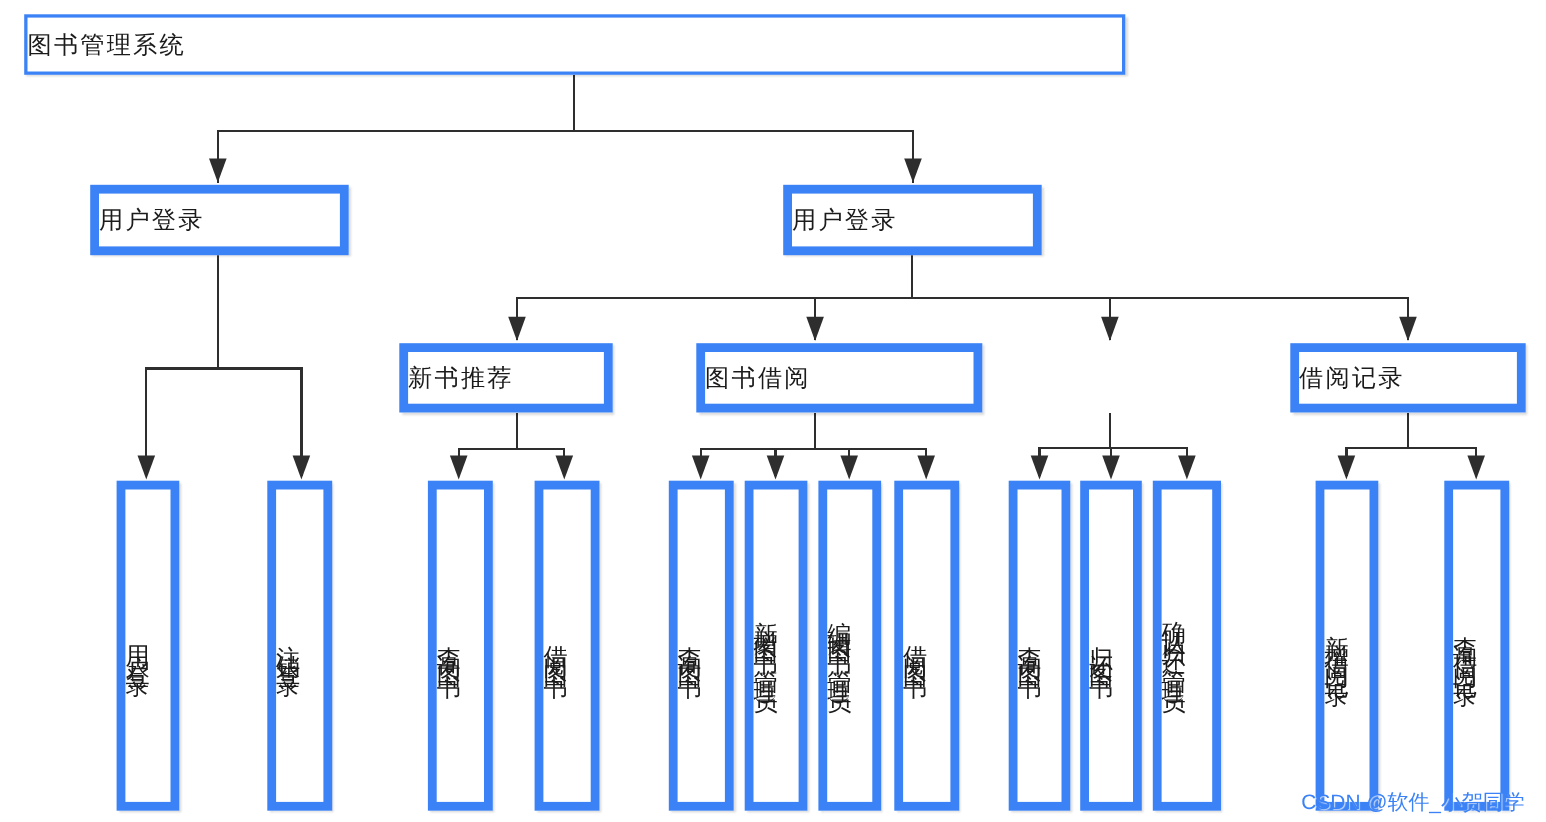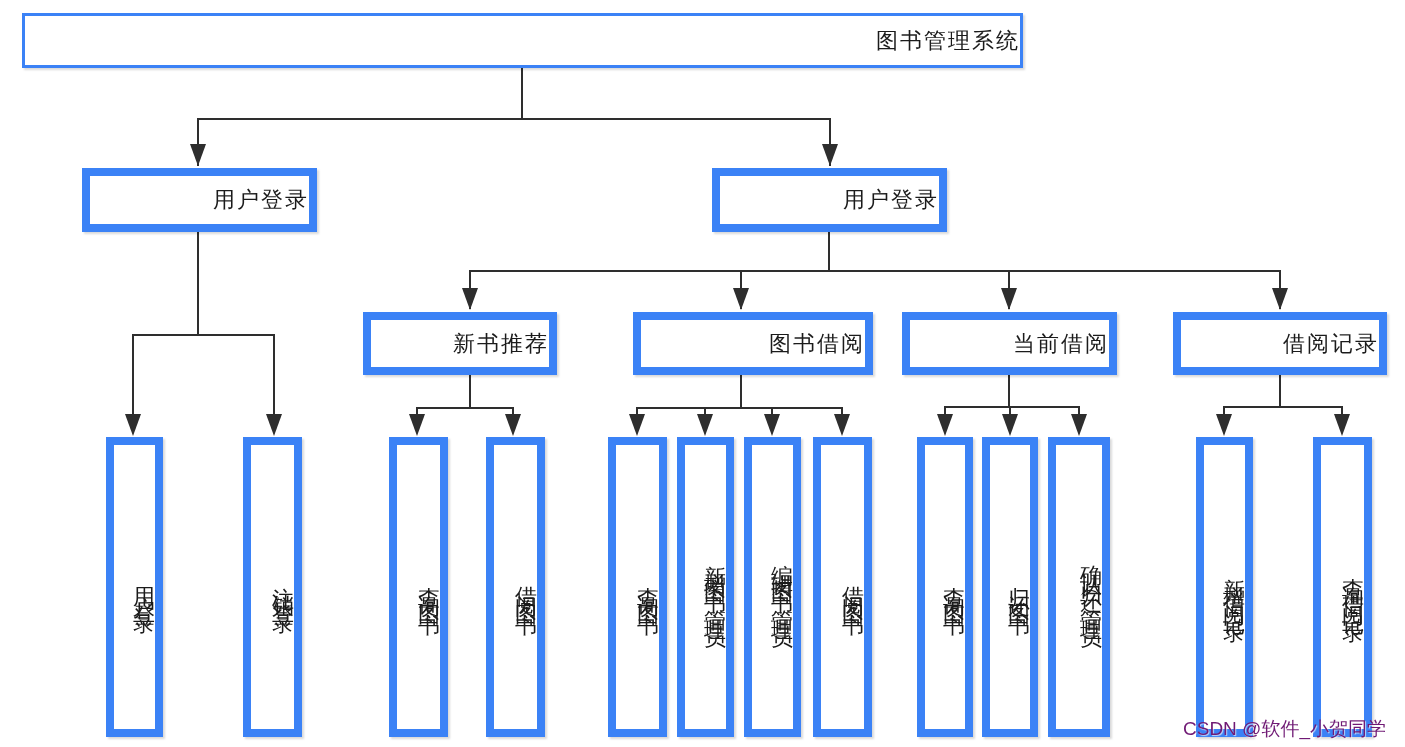--- a/index.html
+++ b/index.html
@@ -23,21 +23,21 @@
     z-index: 0;
   }
   .box {
     position: absolute;
     box-sizing: border-box;
     background: #ffffff;
     border: 8px solid #3b82f6;
     box-shadow: 2px 2px 2px rgba(0,0,0,0.15);
     display: flex;
     align-items: center;
-    justify-content: flex-end;
+    justify-content: flex-start;
     z-index: 1;
   }
   .box.root { border-width: 3px; }
   .box.lvl span, .box.root span {
     font-size: 22px;
     letter-spacing: 2px;
     white-space: nowrap;
   }
   .box.leaf span {
     writing-mode: vertical-lr;
@@ -45,21 +45,21 @@
     line-height: 1;
     letter-spacing: 9px;
     white-space: nowrap;
   }
   #watermark {
     position: absolute;
     left: 1183px;
     top: 716px;
     width: 220px;
     font-size: 19px;
-    color: #701a75;
+    color: #3b82f6;
     white-space: nowrap;
     z-index: 3;
     text-shadow: 1px 1px 1px rgba(255,255,255,0.7);
   }
 </style>
 </head>
 <body>
 
 <div id="stage">
 
@@ -136,25 +136,22 @@
   <div class="box lvl" style="left:82px; top:168px; width:235px; height:64px">
     <span>用户登录</span>
   </div>
   <div class="box lvl" style="left:712px; top:168px; width:235px; height:64px">
     <span>用户登录</span>
   </div>
 
   <div class="box lvl" style="left:363px; top:312px; width:194px; height:63px">
     <span>新书推荐</span>
   </div>
-  <div class="box lvl" style="left:633px; top:312px; width:240px; height:63px">
+  <div class="box lvl" style="left:633px; top:312px; width:260px; height:63px">
     <span>图书借阅</span>
-  </div>
-  <div class="box lvl" style="left:902px; top:312px; width:215px; height:63px">
-    <span>当前借阅</span>
   </div>
   <div class="box lvl" style="left:1173px; top:312px; width:214px; height:63px">
     <span>借阅记录</span>
   </div>
 
   <div class="box leaf" style="left:106px; top:437px; width:57px; height:300px">
     <span>用户登录</span>
   </div>
   <div class="box leaf" style="left:243px; top:437px; width:59px; height:300px">
     <span>注销登录</span>

